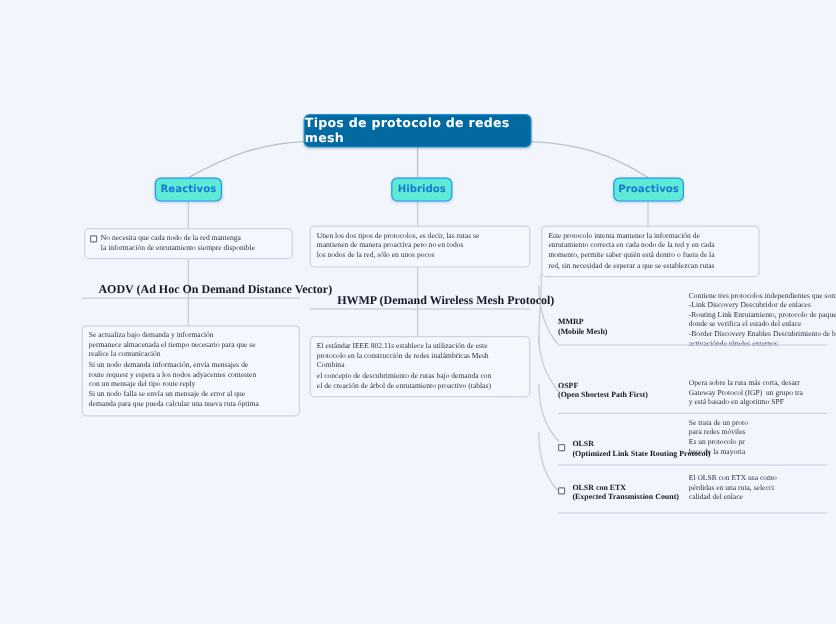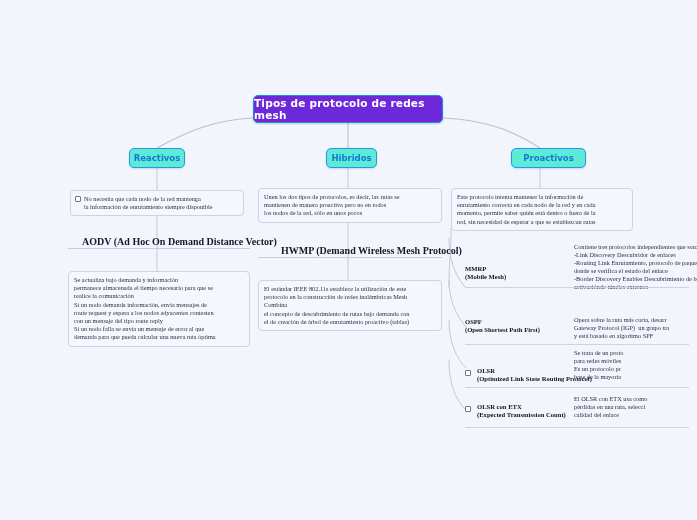--- a/index.html
+++ b/index.html
@@ -11,21 +11,21 @@
   }
   #canvas { position: relative; width: 697px; height: 520px; }
 
   svg.links { position: absolute; inset: 0; width: 697px; height: 520px; pointer-events: none; }
 
   
   .root-node {
     position: absolute;
     left: 253px; top: 95px;
     width: 190px; height: 28px;
-    background: #6d28d9;
+    background: #0369a1;
     border: 1px solid #1f8fd4;
     border-radius: 5px;
     display: flex; align-items: center; justify-content: center;
     color: #ffffff;
     font-family: "DejaVu Sans", sans-serif;
     font-weight: bold;
     font-size: 10.5px;
     letter-spacing: .2px;
     box-shadow: 0 1px 2px rgba(0,0,0,.18);
   }
@@ -40,21 +40,21 @@
     display: flex; align-items: center; justify-content: center;
     color: #1479d4;
     font-family: "DejaVu Sans", sans-serif;
     font-weight: bold;
     font-size: 8.5px;
     padding: 0 10px;
     box-shadow: 0 1px 2px rgba(80,140,200,.28);
   }
   #branch-reactivos { left: 129px; top: 148px; width: 56px; }
   #branch-hibridos  { left: 326px; top: 148px; width: 51px; }
-  #branch-proactivos{ left: 511px; top: 148px; width: 75px; }
+  #branch-proactivos{ left: 511px; top: 148px; width: 59px; }
 
   
   .card {
     position: absolute;
     background: #f4f7fd;
     border: 1px solid #c9d4e4;
     border-radius: 4px;
     color: #2a3040;
     font-family: "Liberation Serif", serif;
     font-size: 6.3px;

